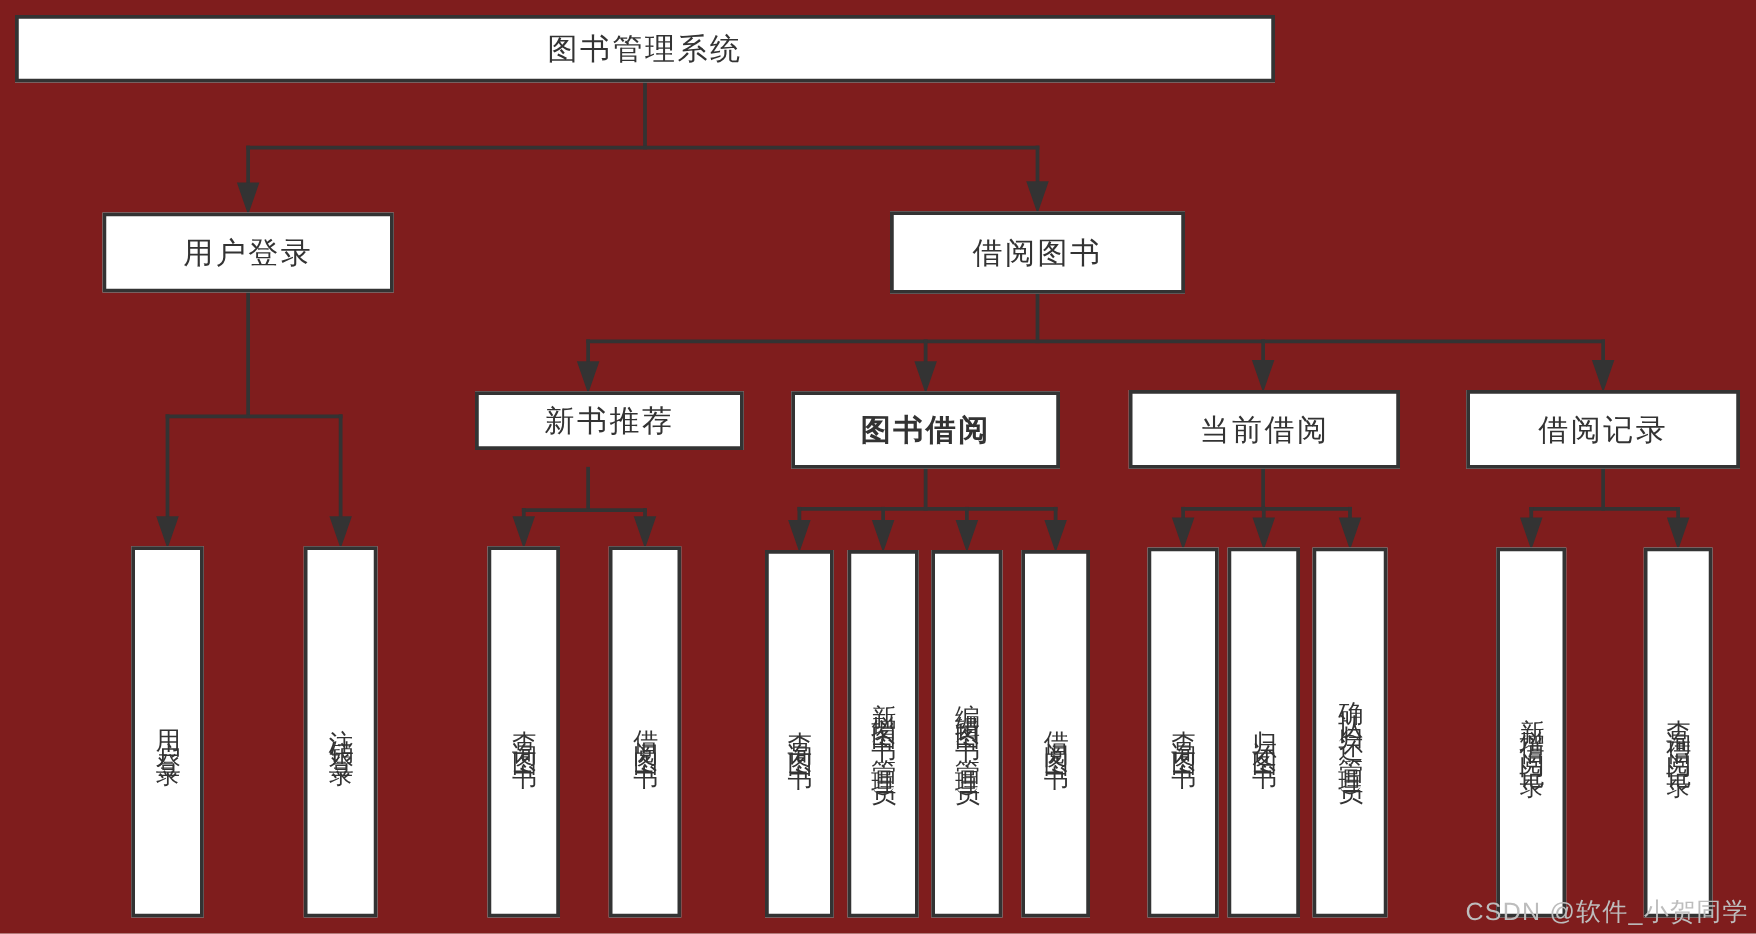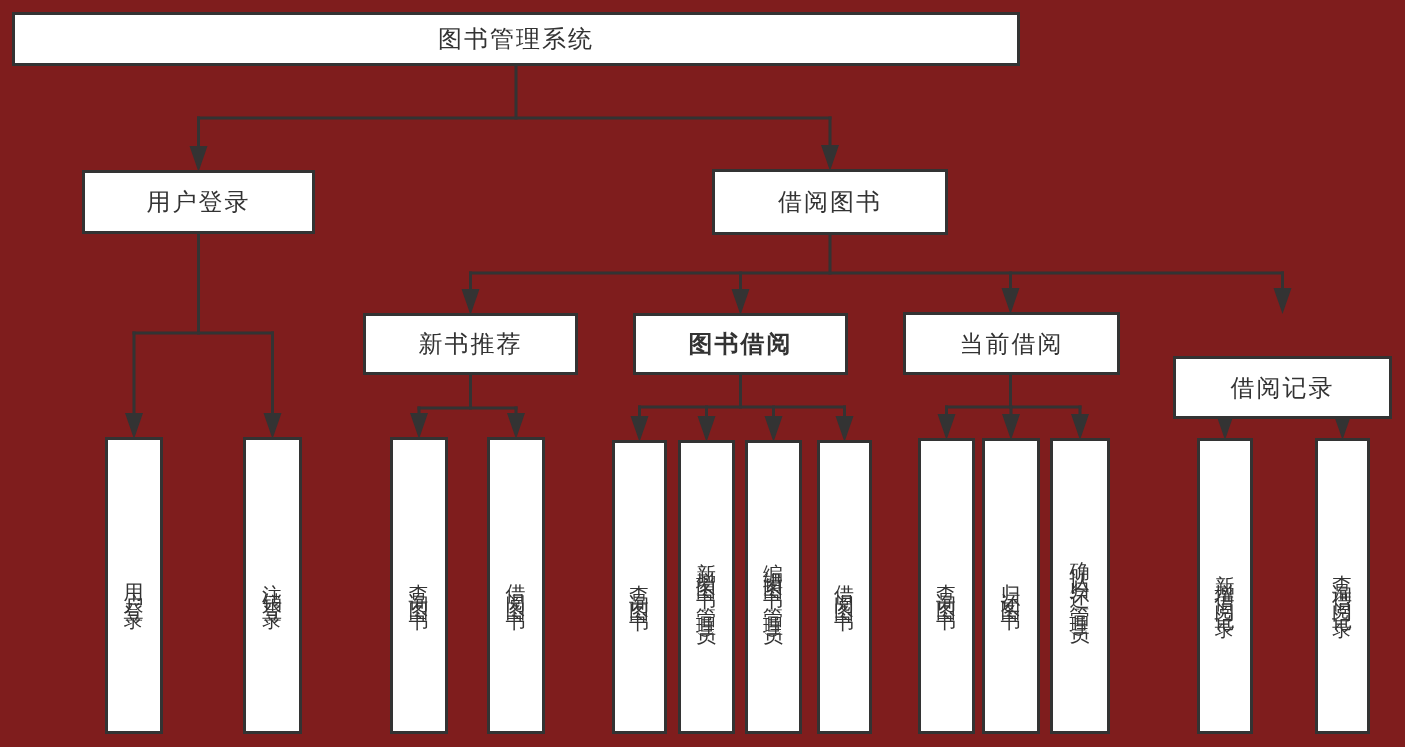--- a/index.html
+++ b/index.html
@@ -111,31 +111,32 @@
       <line x1="1225" y1="407" x2="1342.5" y2="407" stroke="#333333" stroke-width="3" stroke-linecap="square"></line>
       <line x1="1225" y1="407" x2="1225" y2="416" stroke="#333333" stroke-width="3" stroke-linecap="square"></line>
       <polygon points="1216,414 1234,414 1225,440" fill="#333333"></polygon>
       <line x1="1342.5" y1="407" x2="1342.5" y2="416" stroke="#333333" stroke-width="3" stroke-linecap="square"></line>
       <polygon points="1333.5,414 1351.5,414 1342.5,440" fill="#333333"></polygon>
     </svg>
   <div id="nodes">
       <div class="node dir-h" style="left: 12px; top: 12px; width: 1008px; height: 54px; border-color: rgb(51, 51, 51); color: rgb(51, 51, 51);">图书管理系统</div>
       <div class="node dir-h" style="left: 82px; top: 170px; width: 233px; height: 64px; border-color: rgb(51, 51, 51); color: rgb(51, 51, 51);">用户登录</div>
       <div class="node dir-h" style="left: 712px; top: 169px; width: 236px; height: 66px; border-color: rgb(51, 51, 51); color: rgb(51, 51, 51);">借阅图书</div>
-      <div class="node dir-h" style="left: 363px; top: 313px; width: 215px; height: 62px; border-color: rgb(51, 51, 51); color: rgb(51, 51, 51);">新书推荐</div>
+      <div class="node dir-h" style="left: 380px; top: 313px; width: 215px; height: 47px; border-color: rgb(51, 51, 51); color: rgb(51, 51, 51);">新书推荐</div>
       <div class="node dir-h" style="left: 633px; top: 313px; width: 215px; height: 62px; border-color: rgb(51, 51, 51); color: rgb(51, 51, 51); font-weight: bold;">图书借阅</div>
       <div class="node dir-h" style="left: 903px; top: 312px; width: 217px; height: 63px; border-color: rgb(51, 51, 51); color: rgb(51, 51, 51);">当前借阅</div>
-      <div class="node dir-h" style="left: 1173px; top: 312px; width: 219px; height: 63px; border-color: rgb(51, 51, 51); color: rgb(51, 51, 51); margin-top: 44px;">借阅记录</div>
+      <div class="node dir-h" style="left: 1173px; top: 312px; width: 219px; height: 63px; border-color: rgb(51, 51, 51); color: rgb(51, 51, 51);">借阅记录</div>
       <div class="node dir-v" style="left: 105px; top: 437px; width: 58px; height: 297px; border-color: rgb(51, 51, 51); color: rgb(51, 51, 51);">用户登录</div>
       <div class="node dir-v" style="left: 243px; top: 437px; width: 59px; height: 297px; border-color: rgb(51, 51, 51); color: rgb(51, 51, 51);">注销登录</div>
       <div class="node dir-v" style="left: 390px; top: 437px; width: 58px; height: 297px; border-color: rgb(51, 51, 51); color: rgb(51, 51, 51);">查询图书</div>
       <div class="node dir-v" style="left: 487px; top: 437px; width: 58px; height: 297px; border-color: rgb(51, 51, 51); color: rgb(51, 51, 51);">借阅图书</div>
       <div class="node dir-v" style="left: 612px; top: 440px; width: 55px; height: 294px; border-color: rgb(51, 51, 51); color: rgb(51, 51, 51);">查询图书</div>
       <div class="node dir-v" style="left: 678px; top: 440px; width: 57px; height: 294px; border-color: rgb(51, 51, 51); color: rgb(51, 51, 51);">新增图书（管理员）</div>
       <div class="node dir-v" style="left: 745px; top: 440px; width: 57px; height: 294px; border-color: rgb(51, 51, 51); color: rgb(51, 51, 51);">编辑图书（管理员）</div>
       <div class="node dir-v" style="left: 817px; top: 440px; width: 55px; height: 294px; border-color: rgb(51, 51, 51); color: rgb(51, 51, 51);">借阅图书</div>
       <div class="node dir-v" style="left: 918px; top: 438px; width: 57px; height: 296px; border-color: rgb(51, 51, 51); color: rgb(51, 51, 51);">查询图书</div>
       <div class="node dir-v" style="left: 982px; top: 438px; width: 58px; height: 296px; border-color: rgb(51, 51, 51); color: rgb(51, 51, 51);">归还图书</div>
       <div class="node dir-v" style="left: 1050px; top: 438px; width: 60px; height: 296px; border-color: rgb(51, 51, 51); color: rgb(51, 51, 51);">确认归还（管理员）</div>
       <div class="node dir-v" style="left: 1197px; top: 438px; width: 56px; height: 296px; border-color: rgb(51, 51, 51); color: rgb(51, 51, 51);">新增借阅记录</div>
       <div class="node dir-v" style="left: 1315px; top: 438px; width: 55px; height: 296px; border-color: rgb(51, 51, 51); color: rgb(51, 51, 51);">查询借阅记录</div>
     </div>
+  <div class="watermark" style="color: rgb(189, 189, 189);">CSDN @软件_小贺同学</div>
 </div>
 
 </body></html>

